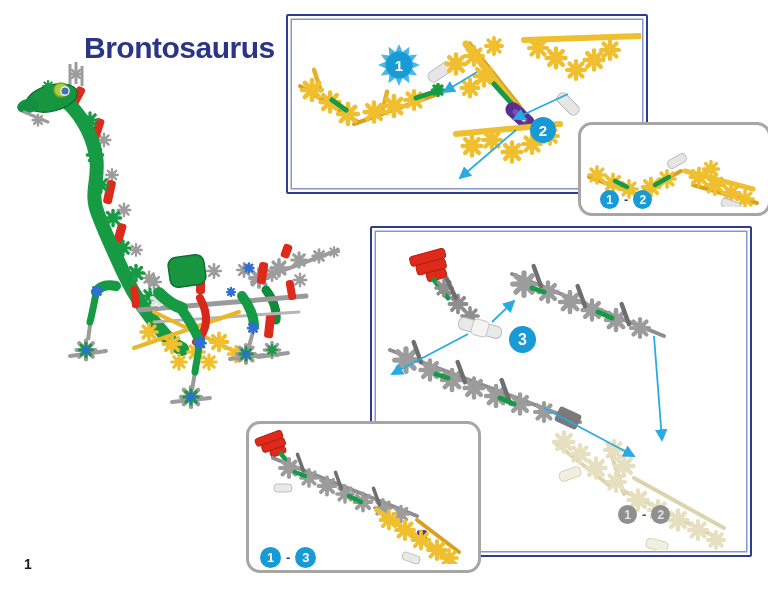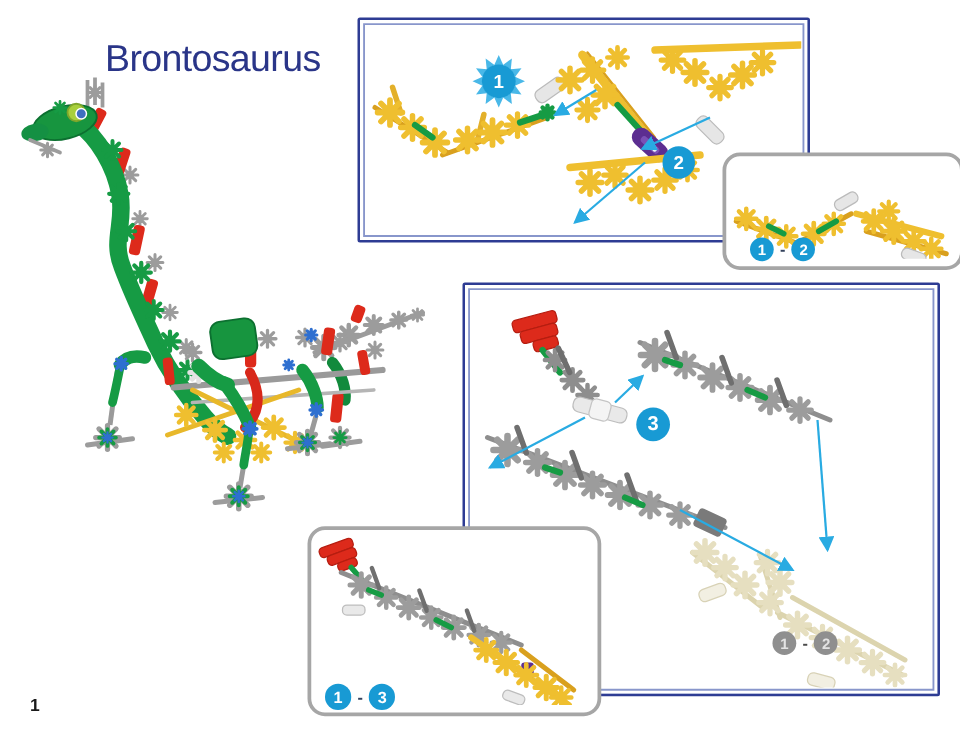--- a/index.html
+++ b/index.html
@@ -1,18 +1,18 @@
 <!DOCTYPE html>
 <html><head>
 <meta charset="utf-8">
 <style>
   html,body{margin:0;padding:0;background:#fff;}
   .stage{position:relative;width:768px;height:593px;background:#ffffff;overflow:hidden;
          font-family:"Liberation Sans",sans-serif;}
-  .title{position:absolute;left:84px;top:31px;width:200px;font-size:30px;font-weight:400;
+  .title{position:absolute;left:84px;top:31px;width:200px;font-size:30px;font-weight:700;
          color:#2A3588;letter-spacing:-0.5px;}
   .pagenum{position:absolute;left:24px;top:556px;font-size:14px;font-weight:700;color:#1a1a1a;}
   .panel{position:absolute;background:#fff;border:2.5px solid #2E3C94;border-radius:2px;
          box-shadow:inset 0 0 0 2.5px #ffffff, inset 0 0 0 4px #8896CB;}
   .p12{left:286px;top:14px;width:358px;height:176px;z-index:2;}
   .p3{left:370px;top:226px;width:378px;height:327px;z-index:2;}
   .inset{position:absolute;background:#fff;border:3px solid #A6A6A6;border-radius:14px;z-index:6;}
   .i12{left:578px;top:122px;width:187px;height:88px;}
   .i13{left:246px;top:421px;width:229px;height:146px;}
   .panel svg,.inset svg{position:absolute;left:0;top:0;}

